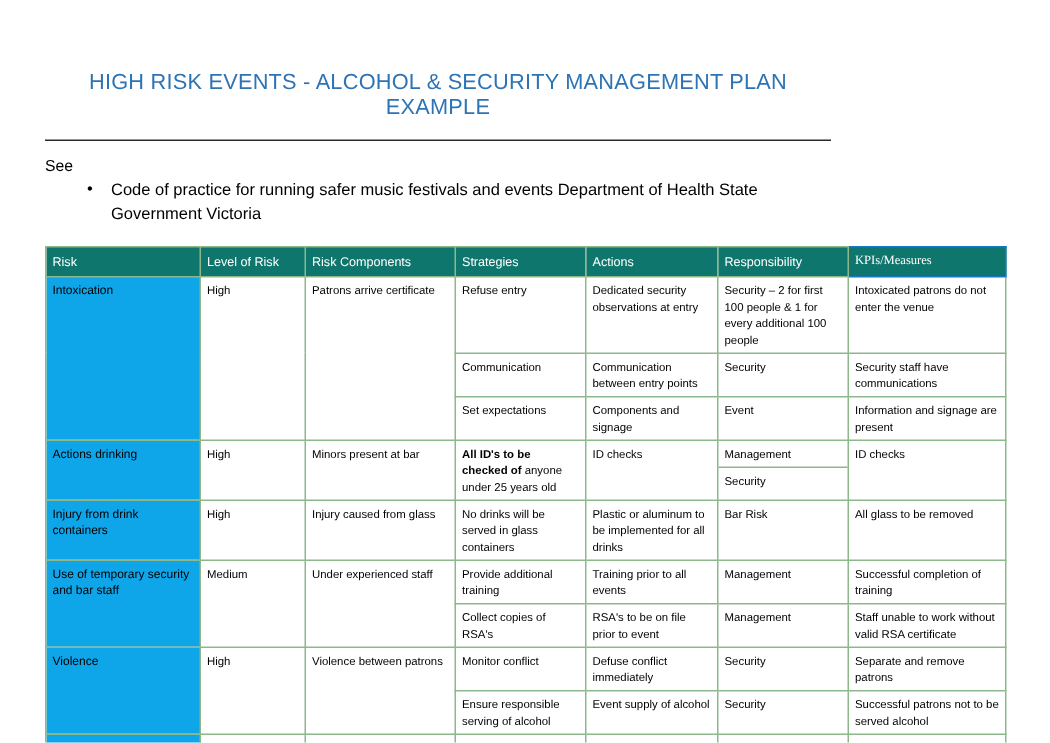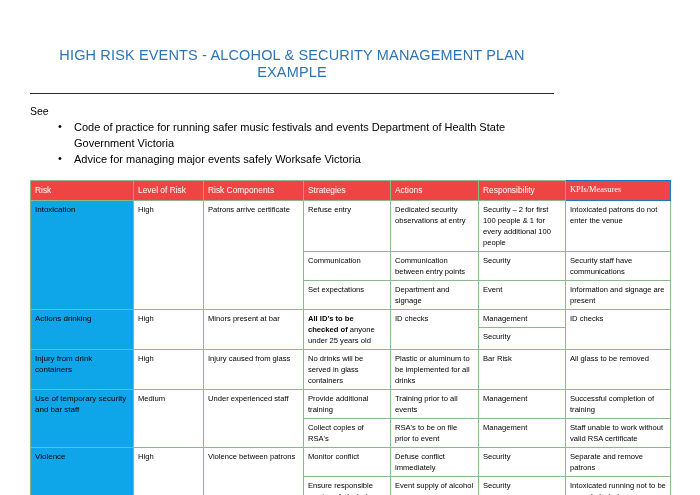--- a/index.html
+++ b/index.html
@@ -73,21 +73,21 @@
     border: 0.8px solid #8CB88C;
     vertical-align: top;
     padding: 3px 4px 3px 4px;
     line-height: 1.45;
     font-weight: normal;
     text-align: left;
     word-wrap: break-word;
   }
   
   thead th {
-    background: #ef4444;
+    background: #0f766e;
     color: #ffffff;
     font-weight: bold;
     font-size: 8.4px;
     padding: 4px 4px 4px 5px;
     border-color: #1579C6;
     border-right-color: #6fa7d8;
     height: 13px;
     vertical-align: middle;
   }
   thead th.last-col { border-right-color: #1579C6; font-family: Liberation Serif, serif; }
@@ -135,21 +135,20 @@
 <body>
 
 <div class="page">
 
   <h1 class="doc-title">HIGH RISK EVENTS - ALCOHOL &amp; SECURITY MANAGEMENT PLAN EXAMPLE</h1>
   <hr class="title-rule">
 
   <p class="see-label">See</p>
   <ul class="bullets">
     <li>Code of practice for running safer music festivals and events Department of Health State Government Victoria</li>
-    <li>Advice for managing major events safely Worksafe Victoria</li>
   </ul>
 
   <table class="risk-table">
     <colgroup>
       <col style="width:103px">
       <col style="width:70px">
       <col style="width:100px">
       <col style="width:87px">
       <col style="width:88px">
       <col style="width:87px">
@@ -179,21 +178,21 @@
         <td class="kpi-col">Intoxicated patrons do not enter the venue</td>
       </tr>
       <tr>
         <td>Communication</td>
         <td>Communication between entry points</td>
         <td>Security</td>
         <td class="kpi-col">Security staff have communications</td>
       </tr>
       <tr>
         <td>Set expectations</td>
-        <td>Department and signage</td>
+        <td>Components and signage</td>
         <td>Event</td>
         <td class="kpi-col">Information and signage are present</td>
       </tr>
 
       <tr>
         <td class="risk-col">Actions drinking</td>
         <td class="level-col">High</td>
         <td>Minors present at bar</td>
         <td><span class="bold-line">All ID's to be checked of</span> <span>anyone under 25 years old</span></td>
         <td>ID checks</td>
@@ -244,21 +243,21 @@
         <td rowspan="2">Violence between patrons</td>
         <td>Monitor conflict</td>
         <td>Defuse conflict immediately</td>
         <td>Security</td>
         <td class="kpi-col">Separate and remove patrons</td>
       </tr>
       <tr>
         <td>Ensure responsible serving of alcohol</td>
         <td>Event supply of alcohol</td>
         <td>Security</td>
-        <td class="kpi-col">Intoxicated running not to be served alcohol</td>
+        <td class="kpi-col">Successful patrons not to be served alcohol</td>
       </tr>
 
       <tr class="empty-row">
         <td class="risk-col"></td>
         <td class="level-col"></td>
         <td></td>
         <td></td>
         <td></td>
         <td></td>
         <td class="kpi-col"></td>

